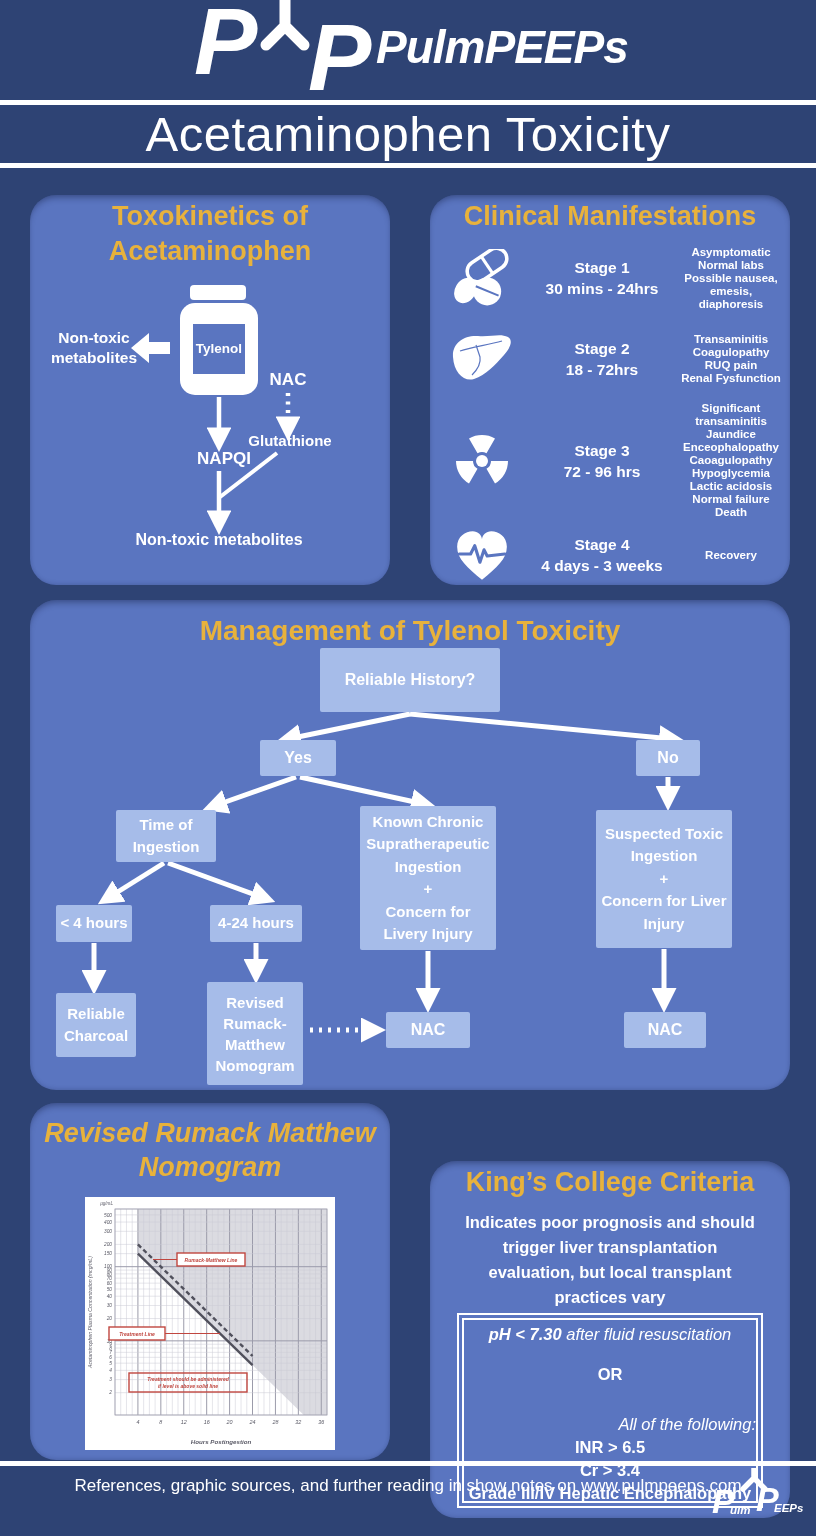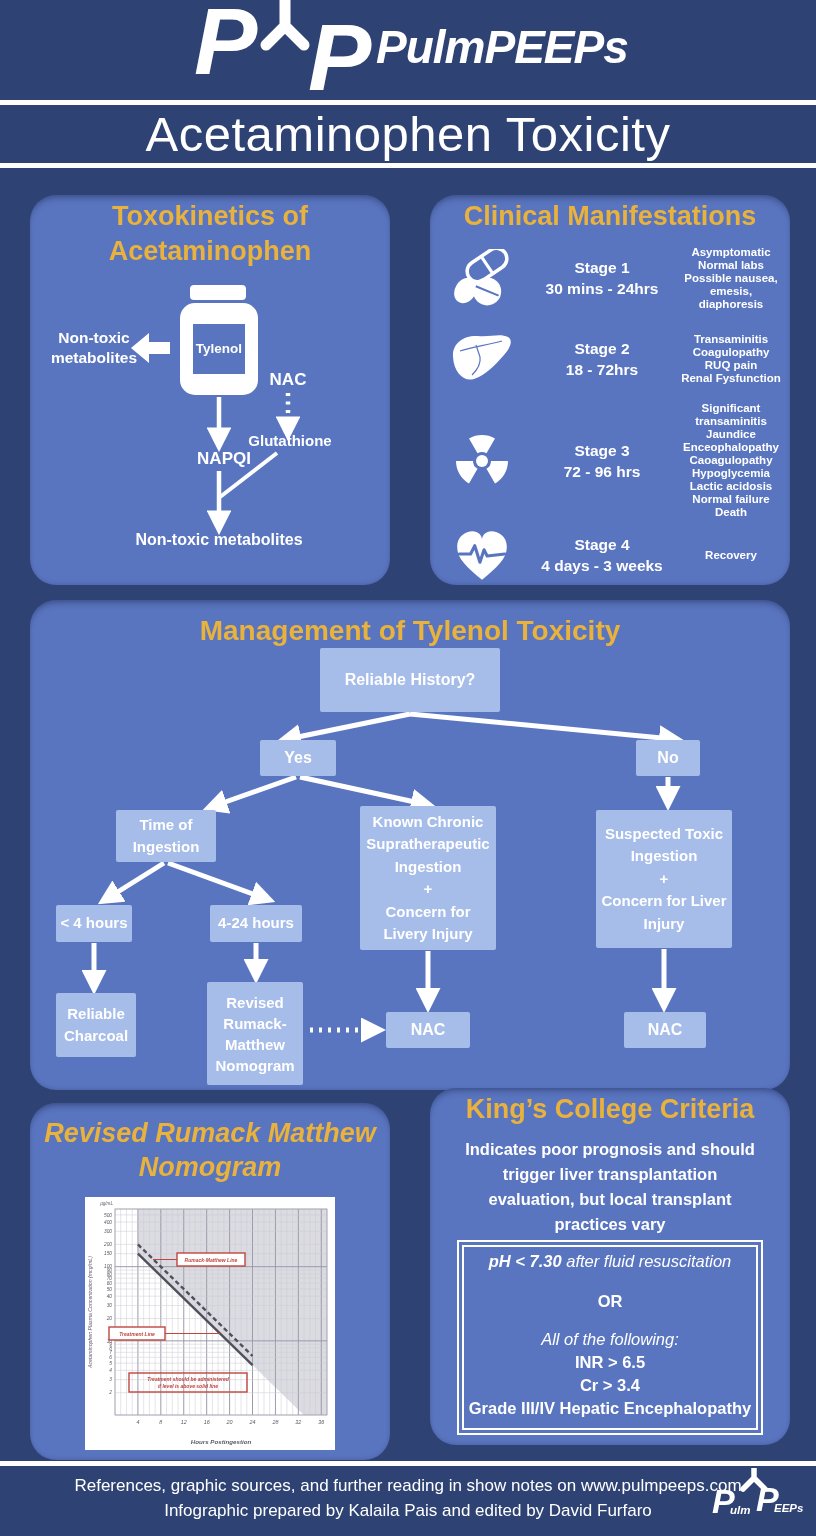--- a/index.html
+++ b/index.html
@@ -25,21 +25,21 @@
   .title-band{position:absolute;left:0;top:105px;width:816px;height:58px;display:flex;align-items:center;justify-content:center;}
   .title-band h1{color:#fff;font-size:49px;font-weight:normal;letter-spacing:0.5px;}
 
   
   .panel{position:absolute;background:var(--panel);border-radius:26px;
          box-shadow:inset 0 5px 7px -3px rgba(10,20,50,.45), inset 0 -3px 5px -3px rgba(10,20,50,.25);}
   #p-tox{left:30px;top:195px;width:360px;height:390px;}
   #p-clin{left:430px;top:195px;width:360px;height:390px;}
   #p-mgmt{left:30px;top:600px;width:760px;height:490px;}
   #p-nomo{left:30px;top:1103px;width:360px;height:357px;font-style:italic;}
-  #p-kings{left:430px;top:1088px;width:360px;height:357px;}
+  #p-kings{left:430px;top:1161px;width:360px;height:357px;}
 
   .panel-title{color:var(--gold);font-weight:bold;text-align:center;font-size:27px;line-height:35px;padding-top:4px;}
   #p-mgmt .panel-title{font-size:28px;padding-top:13px;}
   .pre{white-space:pre-line;}
 
   
   .tox-svg{position:absolute;left:0;top:88px;}
 
   
   .clin-rows{padding:6px 8px 0 10px;}
@@ -71,21 +71,21 @@
   .nomo-title{line-height:34px;padding-top:13px;}
   #nomogram-chart{position:absolute;left:55px;top:94px;width:250px;height:253px;background:#fff;}
 
   
   .kings-intro{color:#fff;font-weight:bold;font-size:16.5px;line-height:25px;text-align:center;margin:10px auto 0;width:330px;}
   .kings-box{position:absolute;left:32px;top:157px;width:296px;height:185px;border:2px solid #fff;outline:2px solid #fff;outline-offset:3px;
              color:#fff;text-align:center;font-size:16.5px;}
   .kings-box p{line-height:20px;}
   .k-ph{margin-top:4px;font-style:italic;}
   .k-or{margin-top:20px;font-weight:bold;}
-  .k-it{margin-top:18px;font-style:italic;}
+  .k-it{margin-top:30px;font-style:italic;text-align:right;}
   .k-b{margin-top:3px;font-weight:bold;}
 
   
   .footer{position:absolute;left:0;top:1466px;width:816px;height:70px;color:#fff;text-align:center;}
   .footer p{font-size:17px;line-height:25px;}
   .footer .f1{margin-top:7px;}
   .flogo{position:absolute;right:8px;top:2px;width:100px;height:64px;color:#fff;}
   .flogo .fp{position:absolute;font-size:34px;font-weight:bold;font-style:italic;line-height:1;}
   .flogo .fp1{left:4px;top:16px;}
   .flogo .fp2{left:48px;top:14px;}
@@ -409,21 +409,20 @@
       <p class="k-it">All of the following:</p>
       <p class="k-b">INR &gt; 6.5</p>
       <p class="k-b">Cr &gt; 3.4</p>
       <p class="k-b">Grade III/IV Hepatic Encephalopathy</p>
     </div>
   </section>
 
   <div class="rule rule-c"></div>
   <div class="footer">
     <p class="f1">References, graphic sources, and further reading in show notes on www.pulmpeeps.com</p>
-    <p class="f2">Infographic prepared by Kalaila Pais and edited by David Furfaro</p>
     <div class="flogo">
       <svg class="ftrachea" width="32" height="24" viewBox="0 0 32 24">
         <path d="M16 0 V10 M16 10 L5 21 M16 10 L27 21" stroke="#fff" stroke-width="5.5" fill="none" stroke-linecap="round"></path>
       </svg>
       <span class="fp fp1">P</span>
       <span class="fsm fsm1">ulm</span>
       <span class="fp fp2">P</span>
       <span class="fsm fsm2">EEPs</span>
     </div>
   </div>

